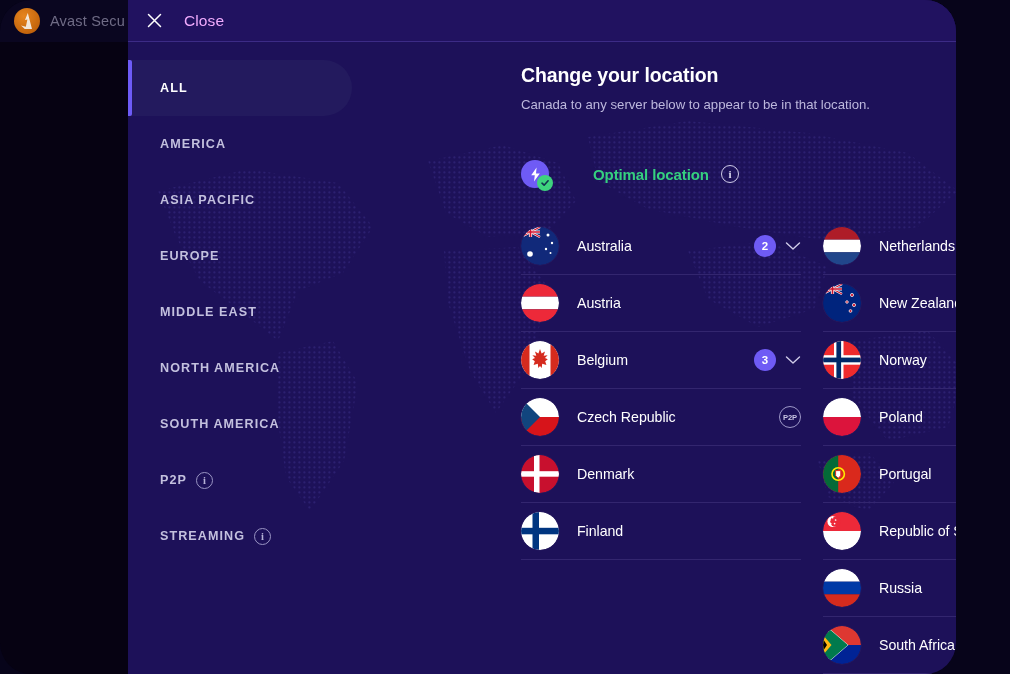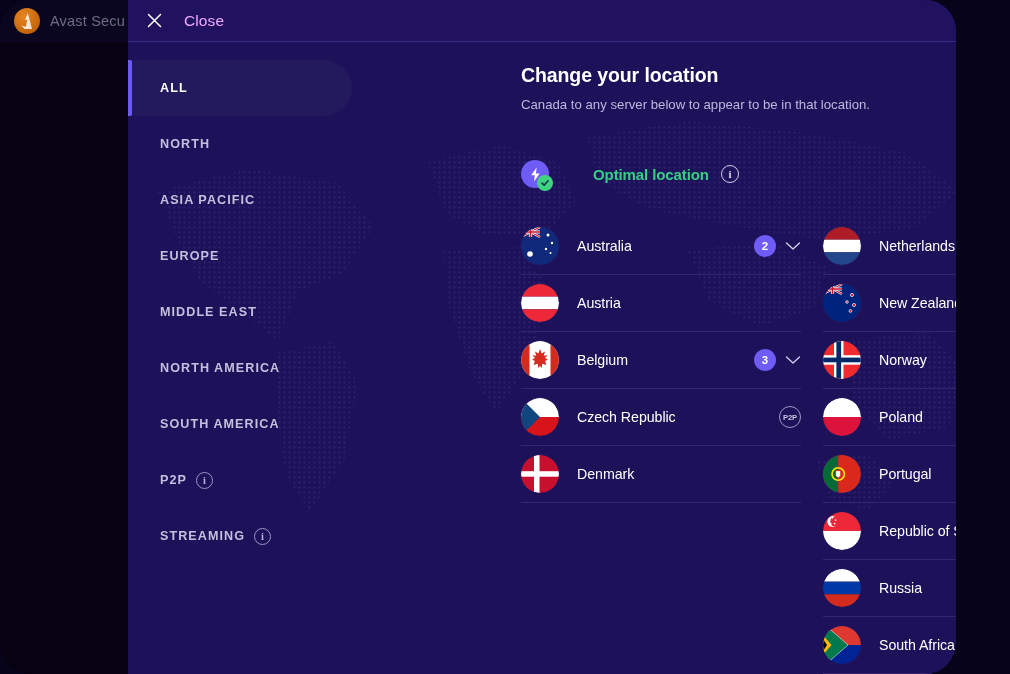--- a/index.html
+++ b/index.html
@@ -224,21 +224,21 @@
         </svg>
       </div>
       <div class="close-label">Close</div>
     </div>
 
     <div class="sidebar">
       <div class="side-item active">
         <span>ALL</span>
       </div>
       <div class="side-item">
-        <span>NORTH</span>
+        <span>AMERICA</span>
       </div>
       <div class="side-item">
         <span>ASIA PACIFIC</span>
       </div>
       <div class="side-item">
         <span>EUROPE</span>
       </div>
       <div class="side-item">
         <span>MIDDLE EAST</span>
       </div>
@@ -393,20 +393,38 @@
                   <g clip-path="url(#L6_c_dk)">
        <rect width="38" height="38" fill="#c8102e"></rect>
                     <rect x="13" width="5.5" height="38" fill="#fff"></rect>
                     <rect y="16.2" width="38" height="5.5" fill="#fff"></rect>
                   </g>
                 </svg>
               </div>
               <div class="cname">Denmark</div>
               <div class="row-right"></div>
             </div>
+            <div class="row">
+              <div class="flag">
+                <svg viewBox="0 0 38 38">
+                  <defs>
+                    <clipPath id="L7_c_fi">
+                      <circle cx="19" cy="19" r="19"></circle>
+                    </clipPath>
+                  </defs>
+                  <g clip-path="url(#L7_c_fi)">
+       <rect width="38" height="38" fill="#fff"></rect>
+                    <rect x="11.5" width="6.5" height="38" fill="#003580"></rect>
+                    <rect y="15.8" width="38" height="6.5" fill="#003580"></rect>
+                  </g>
+                </svg>
+              </div>
+              <div class="cname">Finland</div>
+              <div class="row-right"></div>
+            </div>
           </div>
         <div id="col-right">
             <div class="row">
               <div class="flag">
                 <svg viewBox="0 0 38 38">
                   <defs>
                     <clipPath id="R0_c_nl">
                       <circle cx="19" cy="19" r="19"></circle>
                     </clipPath>
                   </defs>

